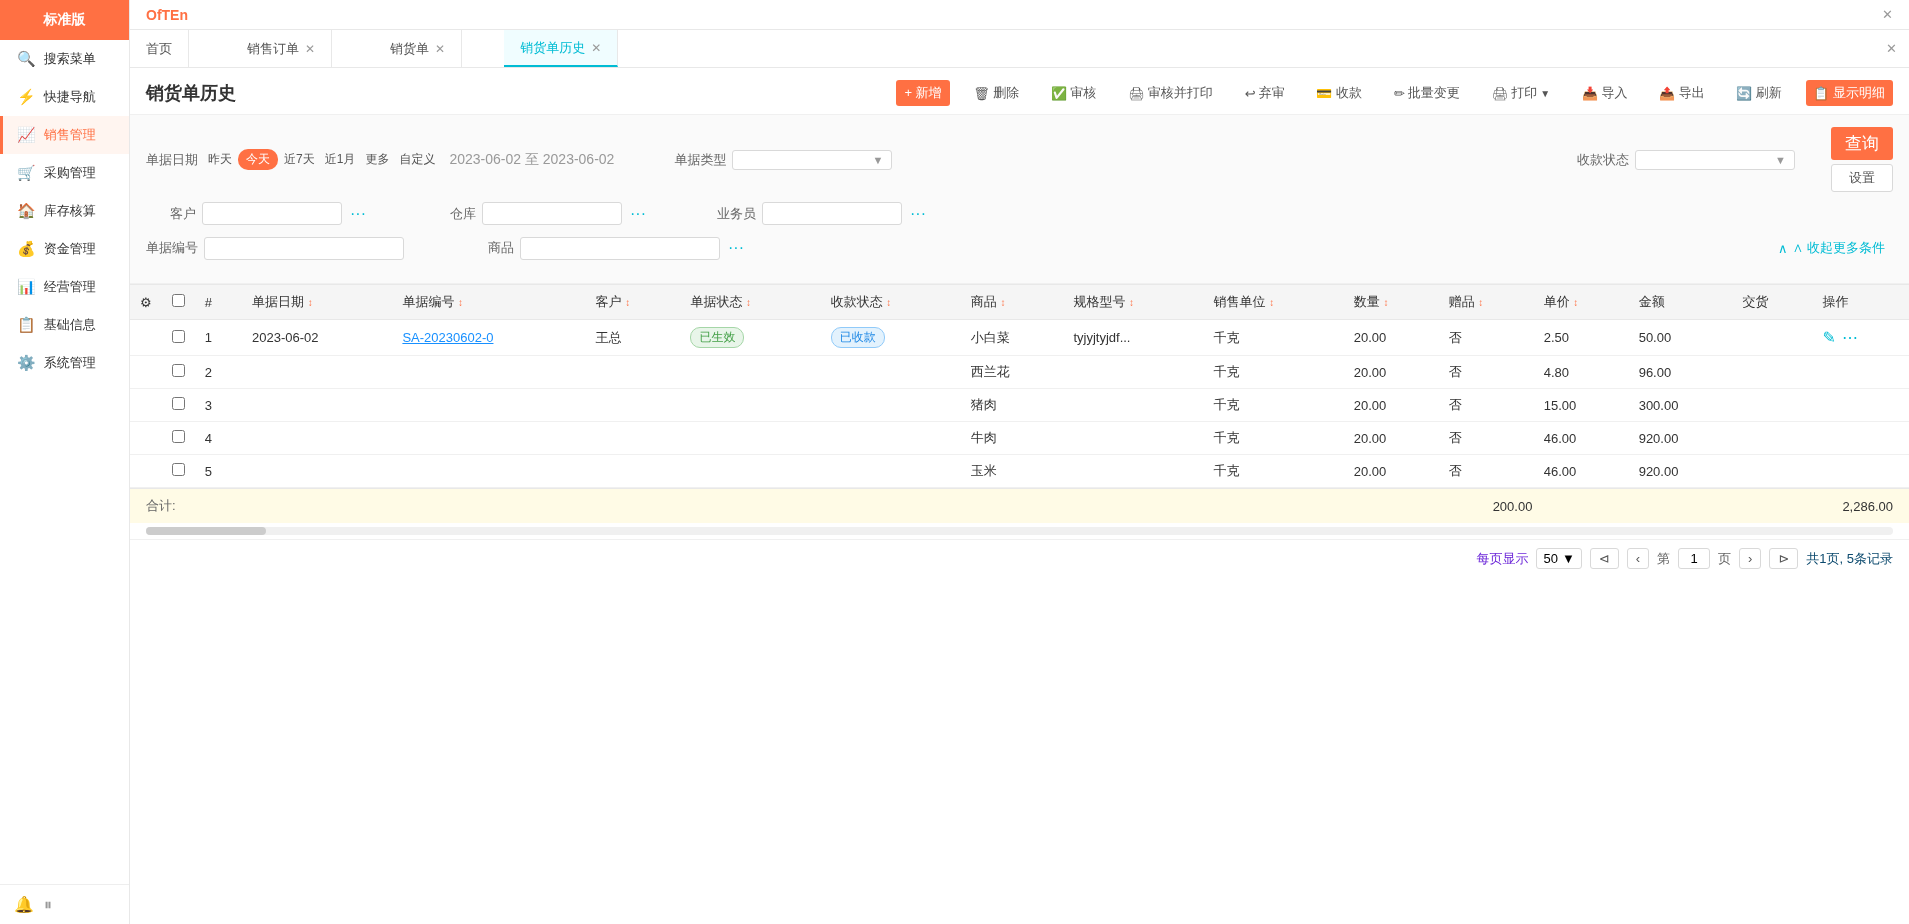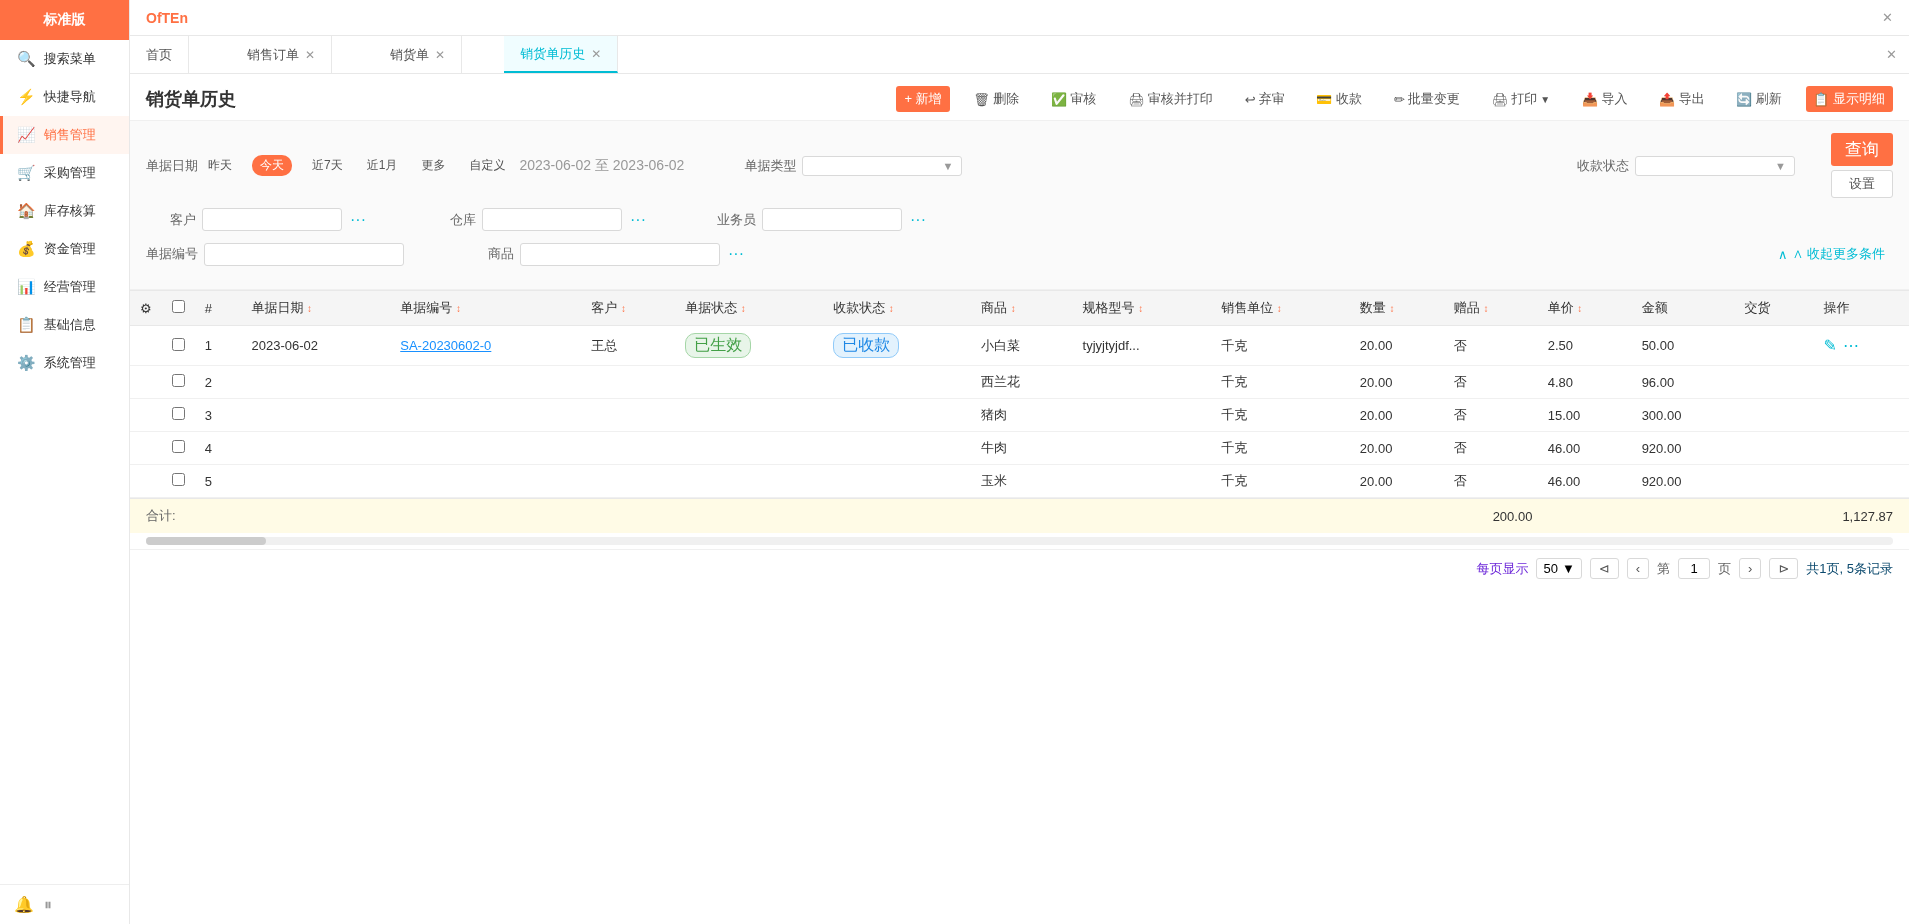--- a/index.html
+++ b/index.html
@@ -158,21 +158,21 @@
     .filter-select-wrap .arrow { color: #999; font-size: 11px; }
     .filter-more-btn {
       display: flex;
       align-items: center;
       gap: 3px;
       color: #00bcd4;
       cursor: pointer;
       padding: 4px 8px;
       font-size: 12px;
     }
-    .date-shortcuts { display: flex; gap: 16px; align-items: flex-end; }
+    .date-shortcuts { display: flex; gap: 2px; align-items: flex-end; }
     .date-shortcut {
       color: #555;
       cursor: pointer;
       font-size: 12px;
       padding: 2px 4px;
     }
     .date-shortcut.active {
       background: #ff7043;
       color: #fff;
       border-radius: 10px;
@@ -219,21 +219,21 @@
     td {
       padding: 7px 10px;
       border-bottom: 1px solid #f0f0f0;
       color: #333;
       white-space: nowrap;
     }
     .status-badge {
       display: inline-block;
       padding: 1px 8px;
       border-radius: 10px;
-      font-size: 16px;
+      font-size: 12px;
     }
     .status-active { background: #e8f5e9; color: #43a047; border: 1px solid #a5d6a7; }
     .status-paid { background: #e3f2fd; color: #1e88e5; border: 1px solid #90caf9; }
     .link-text { color: #1890ff; cursor: pointer; text-decoration: underline; }
     .action-btns { display: flex; gap: 6px; }
     .action-btn { color: #00bcd4; cursor: pointer; font-size: 16px; }
 
     
     .table-footer {
       display: flex;
@@ -301,21 +301,21 @@
       border-radius: 4px;
     }
 
     
     .gear-col { width: 30px; }
     .checkbox-col { width: 30px; }
 
     
     .top-header {
       background: #fff;
-      height: 36px;
+      height: 30px;
       display: flex;
       align-items: center;
       justify-content: flex-end;
       padding: 0 16px;
       border-bottom: 1px solid #e8e8e8;
       font-size: 12px;
       color: #999;
       text-align: center;
     }
     .top-header-brand {
@@ -678,21 +678,21 @@
     <td>920.00</td>
     <td></td>
     <td></td>
   </tr>
           </tbody>
       </table>
 
       <div class="table-footer">
         <span class="footer-total-label">合计:</span>
         <span style="margin-left:auto; padding-right:310px;">200.00</span>
-        <span>1,127.87</span>
+        <span>2,286.00</span>
       </div>
 
       <div class="table-scroll-bar">
         <div class="table-scroll-thumb"></div>
       </div>
     </div>
 
     <div class="pagination-bar">
       <span class="page-size-label">每页显示</span>
       <div class="page-size-select">

